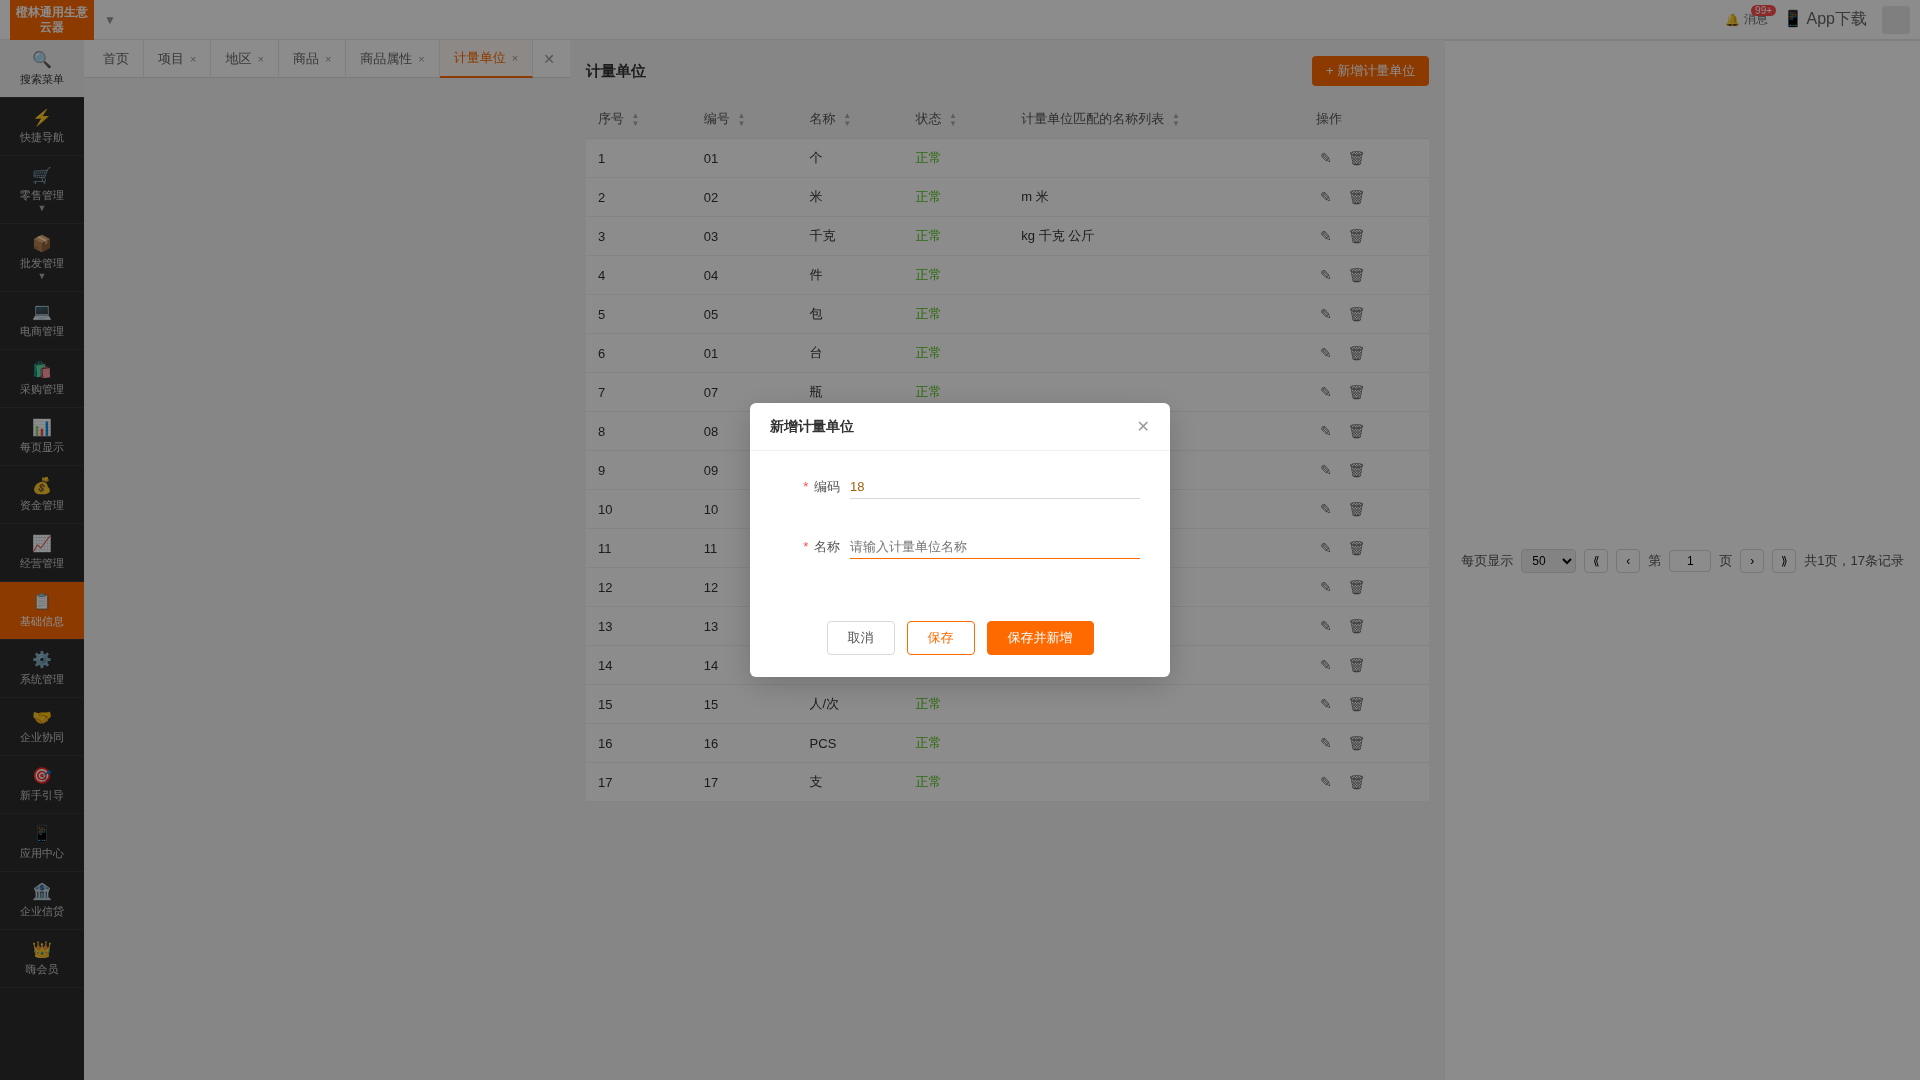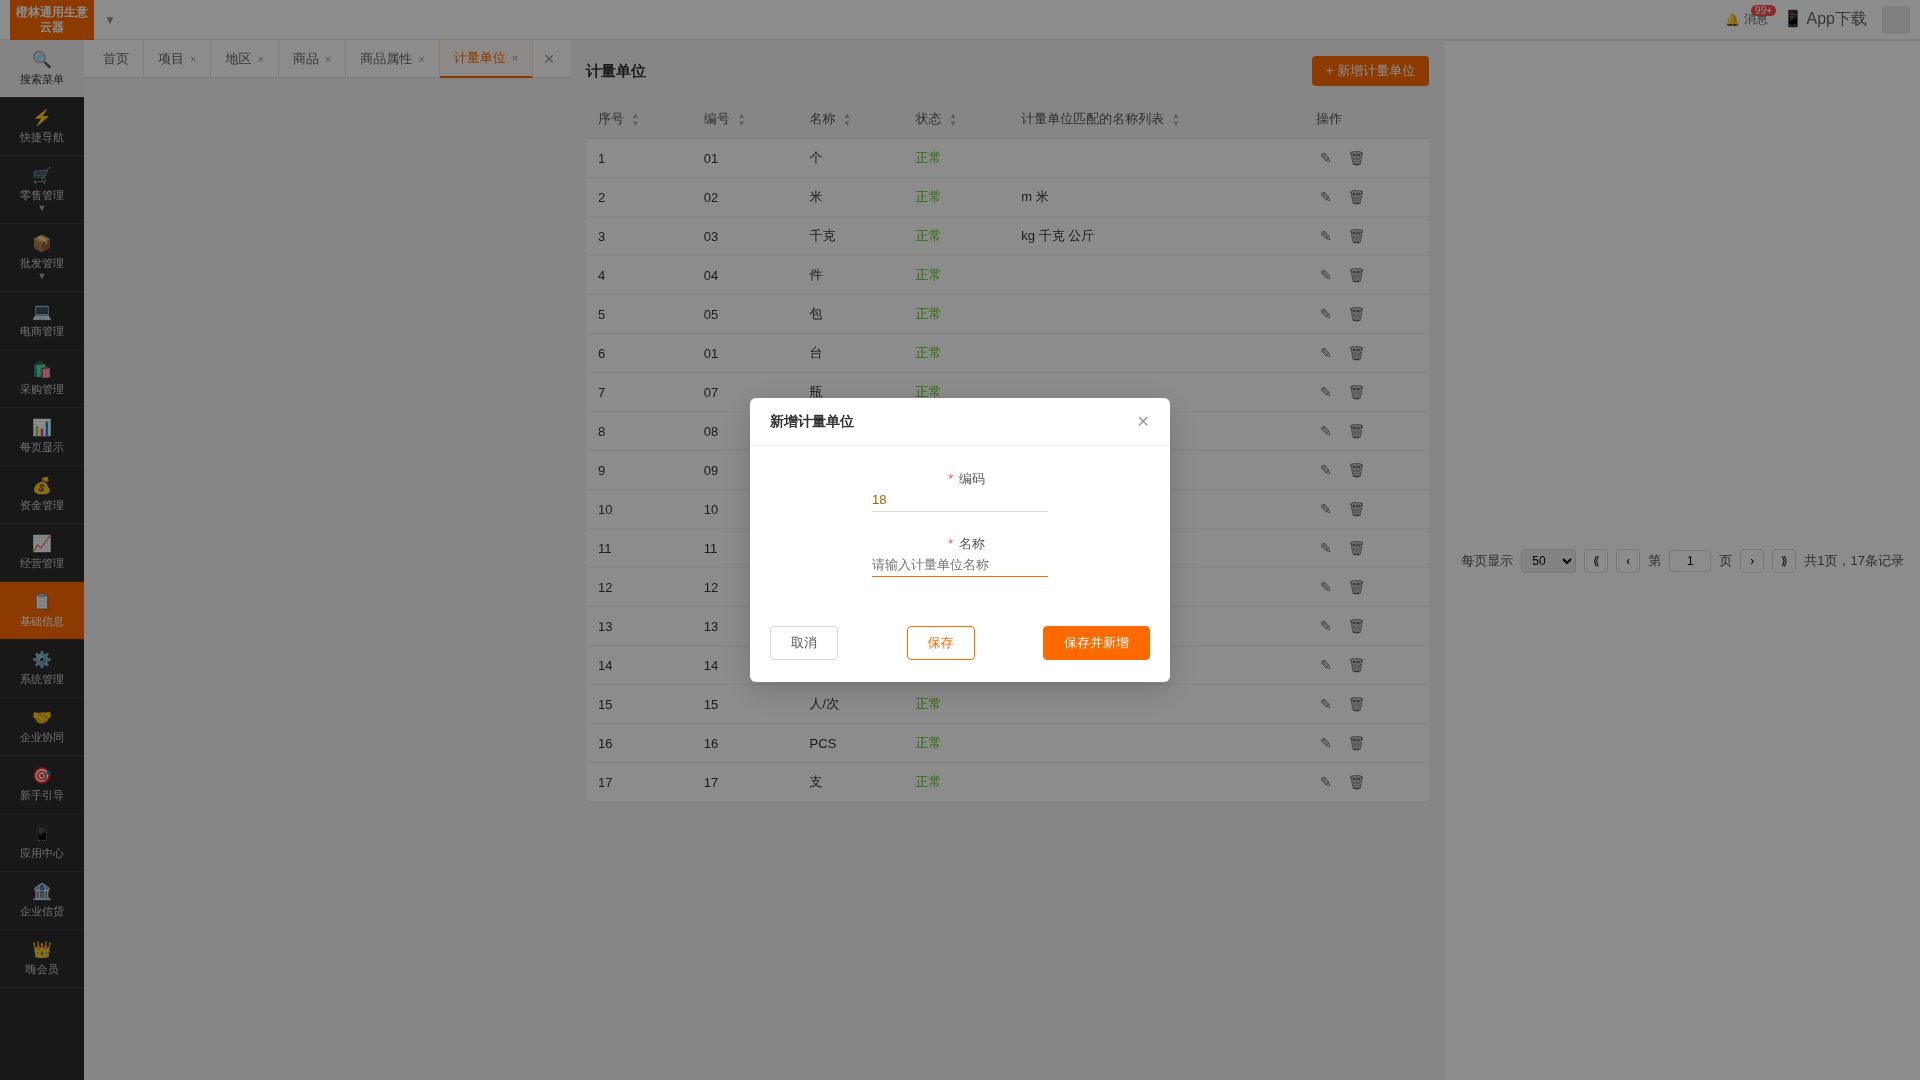--- a/index.html
+++ b/index.html
@@ -57,26 +57,26 @@
     .page-input { width: 42px; border: 1px solid #d9d9d9; border-radius: 4px; padding: 3px 6px; text-align: center; font-size: 12px; }
     .page-btn { background: #fff; border: 1px solid #d9d9d9; border-radius: 4px; width: 24px; height: 24px; cursor: pointer; font-size: 12px; display: inline-flex; align-items: center; justify-content: center; }
 
     
     .overlay { position: fixed; inset: 0; background: rgba(0,0,0,0.45); z-index: 100; display: flex; align-items: center; justify-content: center; }
     .modal { background: #fff; border-radius: 6px; width: 420px; box-shadow: 0 8px 32px rgba(0,0,0,0.18); overflow: hidden; }
     .modal-header { display: flex; align-items: center; justify-content: space-between; padding: 14px 20px; border-bottom: 1px solid #f0f0f0; }
     .modal-title { font-size: 14px; font-weight: 600; color: #333; }
     .modal-close { background: none; border: none; cursor: pointer; color: #999; font-size: 16px; }
     .modal-body { padding: 24px 30px 16px; }
-    .form-row { display: flex; align-items: center; margin-bottom: 23px; flex-direction: column; }
+    .form-row { display: flex; align-items: center; margin-bottom: 36px; }
     .form-label { width: 60px; text-align: right; font-size: 13px; color: #555; margin-right: 10px; flex-shrink: 0; }
     .form-label .required { color: #ff4d4f; margin-right: 2px; }
     .form-input { flex: 1; border: none; border-bottom: 1px solid #d9d9d9; outline: none; padding: 4px 0; font-size: 13px; color: #a16207; }
     .form-input.highlight { border-bottom-color: #ff6a00; }
-    .modal-footer { display: flex; justify-content: space-between; gap: 12px; padding: 10px 20px 22px; }
+    .modal-footer { display: flex; justify-content: center; gap: 12px; padding: 10px 20px 22px; }
     .btn-cancel { background: #fff; border: 1px solid #d9d9d9; border-radius: 4px; padding: 7px 20px; font-size: 13px; cursor: pointer; color: #555; }
     .btn-save { background: #fff; border: 1px solid #ff6a00; border-radius: 4px; padding: 7px 20px; font-size: 13px; cursor: pointer; color: #ff6a00; }
     .btn-save-new { background: #ff6a00; border: 1px solid #ff6a00; border-radius: 4px; padding: 7px 20px; font-size: 13px; cursor: pointer; color: #fff; }
 
     .close-tab-area { margin-left: auto; padding: 0 10px; }
     .close-all-btn { background: none; border: none; cursor: pointer; color: #999; font-size: 14px; }
   </style>
 </head>
 <body>
 

